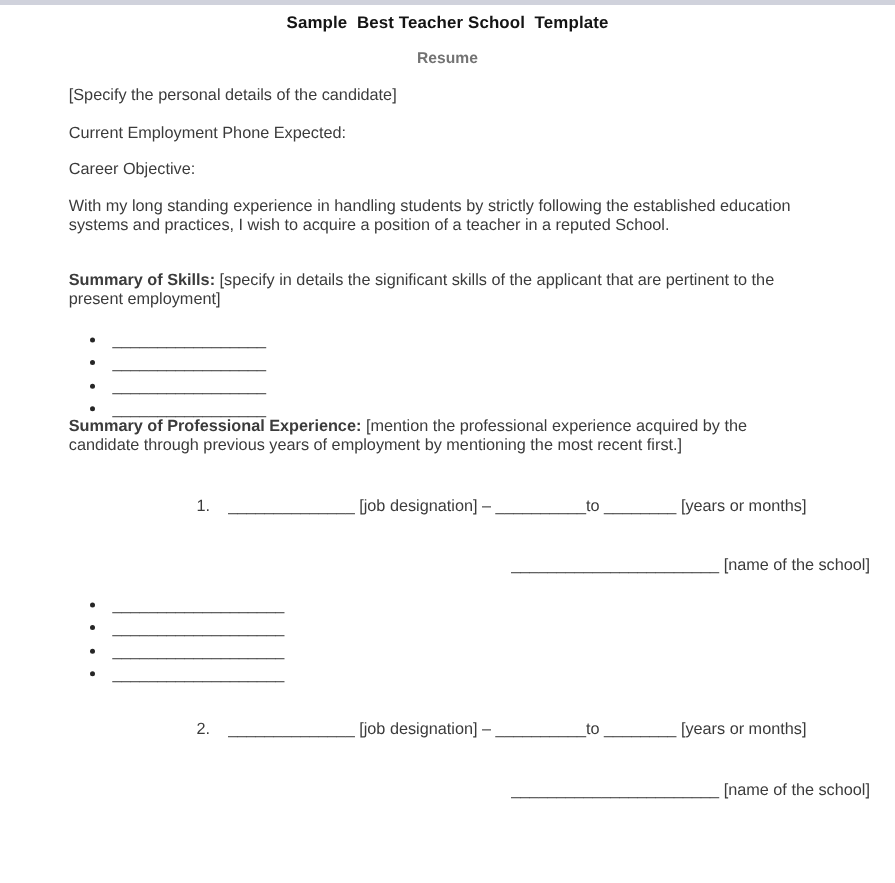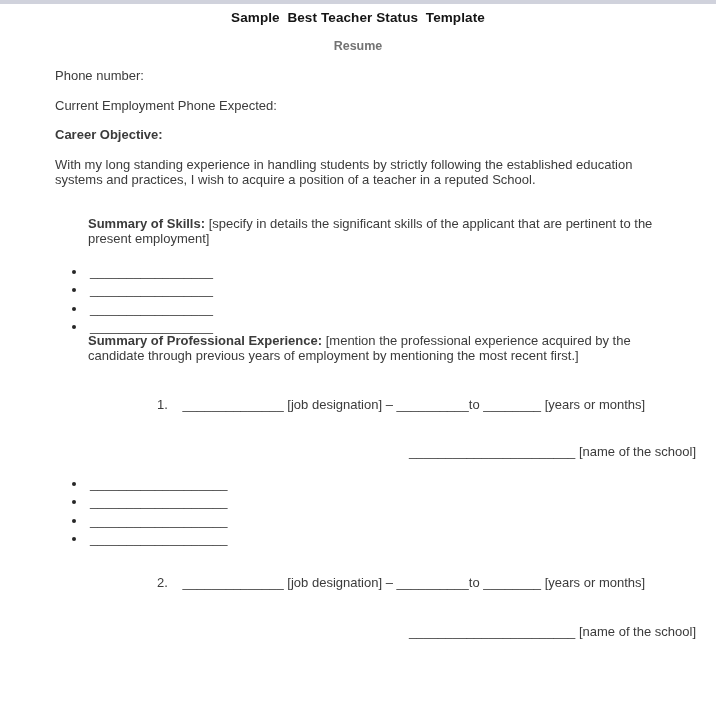--- a/index.html
+++ b/index.html
@@ -39,31 +39,30 @@
     color: #737373;
   }
   .content {
     padding: 15px 20px 0 55px;
   }
   .content p {
     margin: 0 0 14.5px 0;
     line-height: 15px;
   }
   p.bold-line {
-    font-weight: bold;
+    font-weight: normal;
   }
   p.para {
     white-space: pre;
     line-height: 15.5px;
     margin-bottom: 28px;
   }
   p.mixed {
     line-height: 15.5px;
     margin-bottom: 0;
-    margin-left: 33px;
   }
   p.mixed .heading-label {
     font-weight: bold;
   }
   p.mixed .desc {
     white-space: pre;
   }
   ul.blanks {
     list-style: none;
     margin: 16px 0 0 0;
@@ -113,26 +112,26 @@
     margin-top: 19px !important;
   }
 </style>
 </head>
 <body>
 
 <div class="page">
 
   <div class="top-strip"></div>
 
-  <h1 class="title">Sample  Best Teacher Status  Template</h1>
+  <h1 class="title">Sample  Best Teacher School  Template</h1>
   <h2 class="subtitle">Resume</h2>
 
   <div class="content">
 
-    <p>Phone number:</p>
+    <p>[Specify the personal details of the candidate]</p>
     <p>Current Employment Phone Expected:</p>
 
     <p class="bold-line">Career Objective:</p>
     <p class="para">With my long standing experience in handling students by strictly following the established education
 systems and practices, I wish to acquire a position of a teacher in a reputed School.</p>
 
     <p class="mixed">
       <span class="heading-label">Summary of Skills:</span><span class="desc"> [specify in details the significant skills of the applicant that are pertinent to the
 present employment]</span>
     </p>

